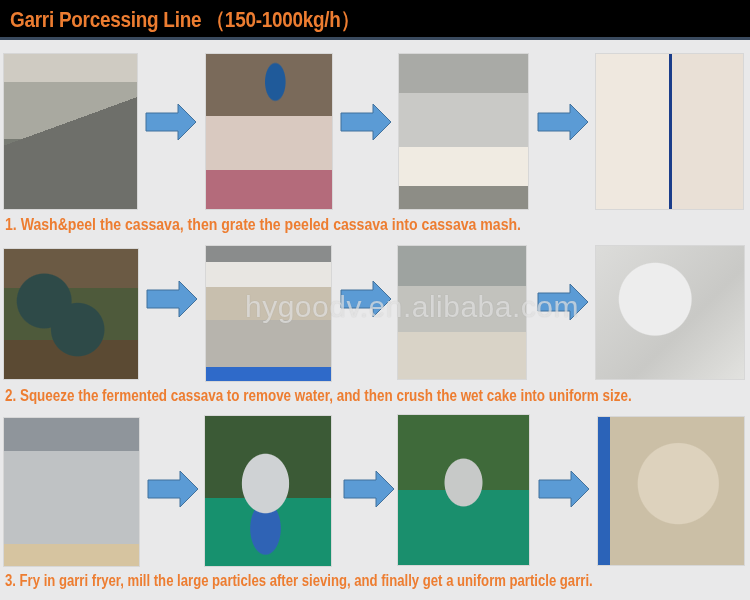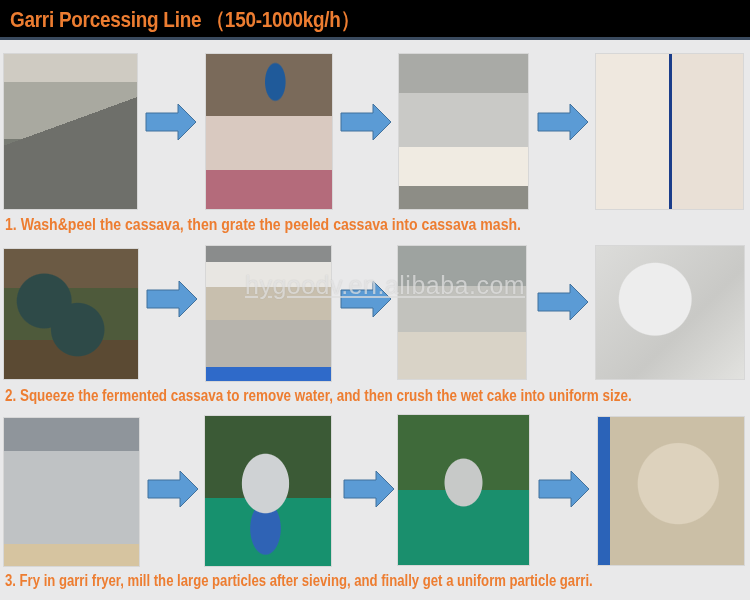--- a/index.html
+++ b/index.html
@@ -27,25 +27,24 @@
     box-sizing: border-box;
   }
   .arrow { position: absolute; width: 52px; height: 38px; }
   .step-caption {
     position: absolute; left: 5px;
     color: #ed7d31; font-weight: bold; font-size: 16px;
     white-space: nowrap;
     transform-origin: left center;
   }
   .watermark {
-    position: absolute; left: 245px; top: 271px;
-    color: rgba(255,255,255,0.55); font-size: 25px;
+    position: absolute; left: 245px; top: 290px;
+    color: rgba(255,255,255,0.55); font-size: 30px;
     letter-spacing: 0.5px; white-space: nowrap;
     text-shadow: 0 0 1px rgba(120,120,120,0.4);
-    text-decoration: underline;
   }
   
   .p-wash { background:
       linear-gradient(160deg, transparent 0 45%, #6e6f6a 45% 100%),
       linear-gradient(20deg, #8c2f3a 0 30%, transparent 30%),
       linear-gradient(180deg, #cfcbc2 0 18%, #a9a9a0 18% 55%, #777a72 55% 100%); }
   .p-grater { background:
       radial-gradient(ellipse at 55% 18%, #1f5a9a 0 10%, transparent 11%),
       linear-gradient(180deg, #7a6a5a 0 40%, #d9c9c0 40% 75%, #b46b7b 75% 100%); }
   .p-grater2 { background:

